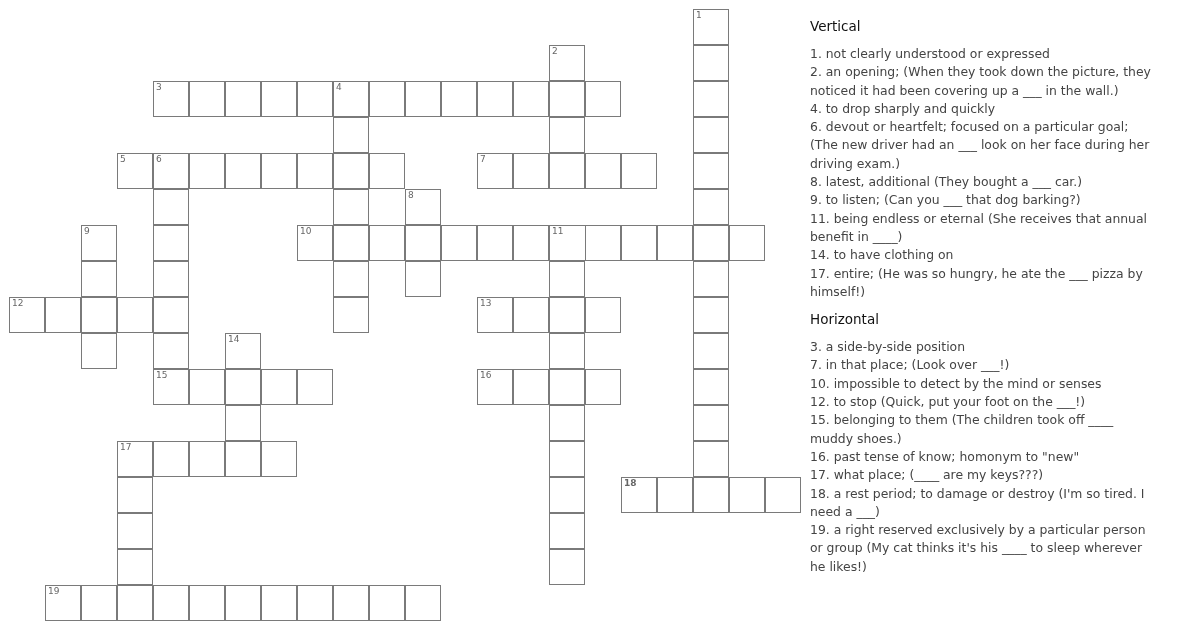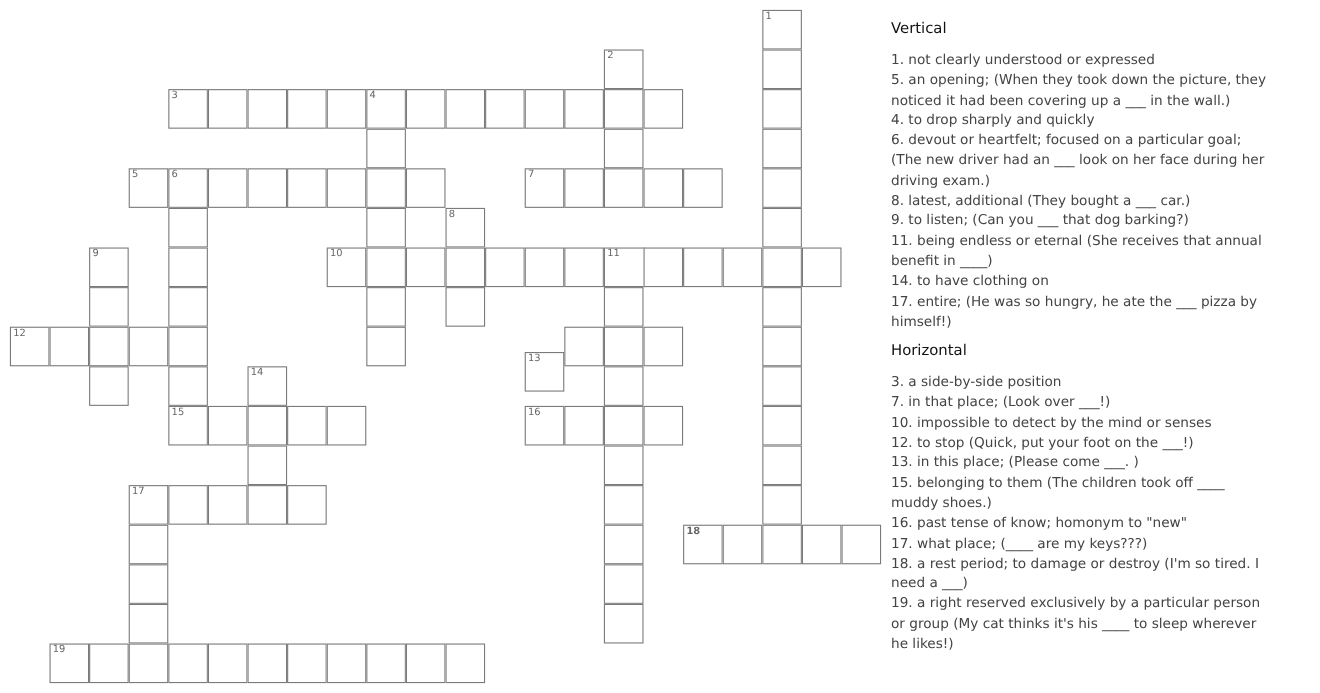--- a/index.html
+++ b/index.html
@@ -117,21 +117,21 @@
     <div class="cell" style="left: 549px; top: 405px; border-color: rgb(122, 122, 122);"></div>
     <div class="cell" style="left: 549px; top: 441px; border-color: rgb(122, 122, 122);"></div>
     <div class="cell" style="left: 549px; top: 477px; border-color: rgb(122, 122, 122);"></div>
     <div class="cell" style="left: 549px; top: 513px; border-color: rgb(122, 122, 122);"></div>
     <div class="cell" style="left: 549px; top: 549px; border-color: rgb(122, 122, 122);"></div>
     <div class="cell" style="left: 9px; top: 297px; border-color: rgb(122, 122, 122);">
       <span class="num">12</span>
     </div>
     <div class="cell" style="left: 45px; top: 297px; border-color: rgb(122, 122, 122);"></div>
     <div class="cell" style="left: 117px; top: 297px; border-color: rgb(122, 122, 122);"></div>
-    <div class="cell" style="left: 477px; top: 297px; border-color: rgb(122, 122, 122); margin-top: 23px;">
+    <div class="cell" style="left: 477px; top: 297px; border-color: rgb(122, 122, 122);">
       <span class="num">13</span>
     </div>
     <div class="cell" style="left: 513px; top: 297px; border-color: rgb(122, 122, 122);"></div>
     <div class="cell" style="left: 585px; top: 297px; border-color: rgb(122, 122, 122);"></div>
     <div class="cell" style="left: 225px; top: 333px; border-color: rgb(122, 122, 122);">
       <span class="num">14</span>
     </div>
     <div class="cell" style="left: 225px; top: 369px; border-color: rgb(122, 122, 122);"></div>
     <div class="cell" style="left: 225px; top: 405px; border-color: rgb(122, 122, 122);"></div>
     <div class="cell" style="left: 225px; top: 441px; border-color: rgb(122, 122, 122);"></div>
@@ -171,38 +171,37 @@
     <div class="cell" style="left: 333px; top: 585px; border-color: rgb(122, 122, 122);"></div>
     <div class="cell" style="left: 369px; top: 585px; border-color: rgb(122, 122, 122);"></div>
     <div class="cell" style="left: 405px; top: 585px; border-color: rgb(122, 122, 122);"></div>
   </div>
 
 <div id="clues">
   <div>
     <div class="section-title">Vertical</div>
     <ul class="clue-list" id="vertical-list">
         <li>1. not clearly understood or expressed</li>
-        <li>5. an opening; (When they took down the picture, they noticed it had been covering up a ___ in the wall.)</li>
+        <li>2. an opening; (When they took down the picture, they noticed it had been covering up a ___ in the wall.)</li>
         <li>4. to drop sharply and quickly</li>
         <li>6. devout or heartfelt; focused on a particular goal; (The new driver had an ___ look on her face during her driving exam.)</li>
         <li>8. latest, additional (They bought a ___ car.)</li>
         <li>9. to listen; (Can you ___ that dog barking?)</li>
         <li>11. being endless or eternal (She receives that annual benefit in ____)</li>
         <li>14. to have clothing on</li>
         <li>17. entire; (He was so hungry, he ate the ___ pizza by himself!)</li>
       </ul>
   </div>
   <div>
     <div class="section-title">Horizontal</div>
     <ul class="clue-list" id="horizontal-list">
         <li>3. a side-by-side position</li>
         <li>7. in that place; (Look over ___!)</li>
         <li>10. impossible to detect by the mind or senses</li>
         <li>12. to stop (Quick, put your foot on the ___!)</li>
-        <li>13. in this place; (Please come ___. )</li>
         <li>15. belonging to them (The children took off ____ muddy shoes.)</li>
         <li>16. past tense of know; homonym to "new"</li>
         <li>17. what place; (____ are my keys???)</li>
         <li>18. a rest period; to damage or destroy (I'm so tired. I need a ___)</li>
         <li>19. a right reserved exclusively by a particular person or group (My cat thinks it's his ____ to sleep wherever he likes!)</li>
       </ul>
   </div>
 </div>
 
 </body></html>

